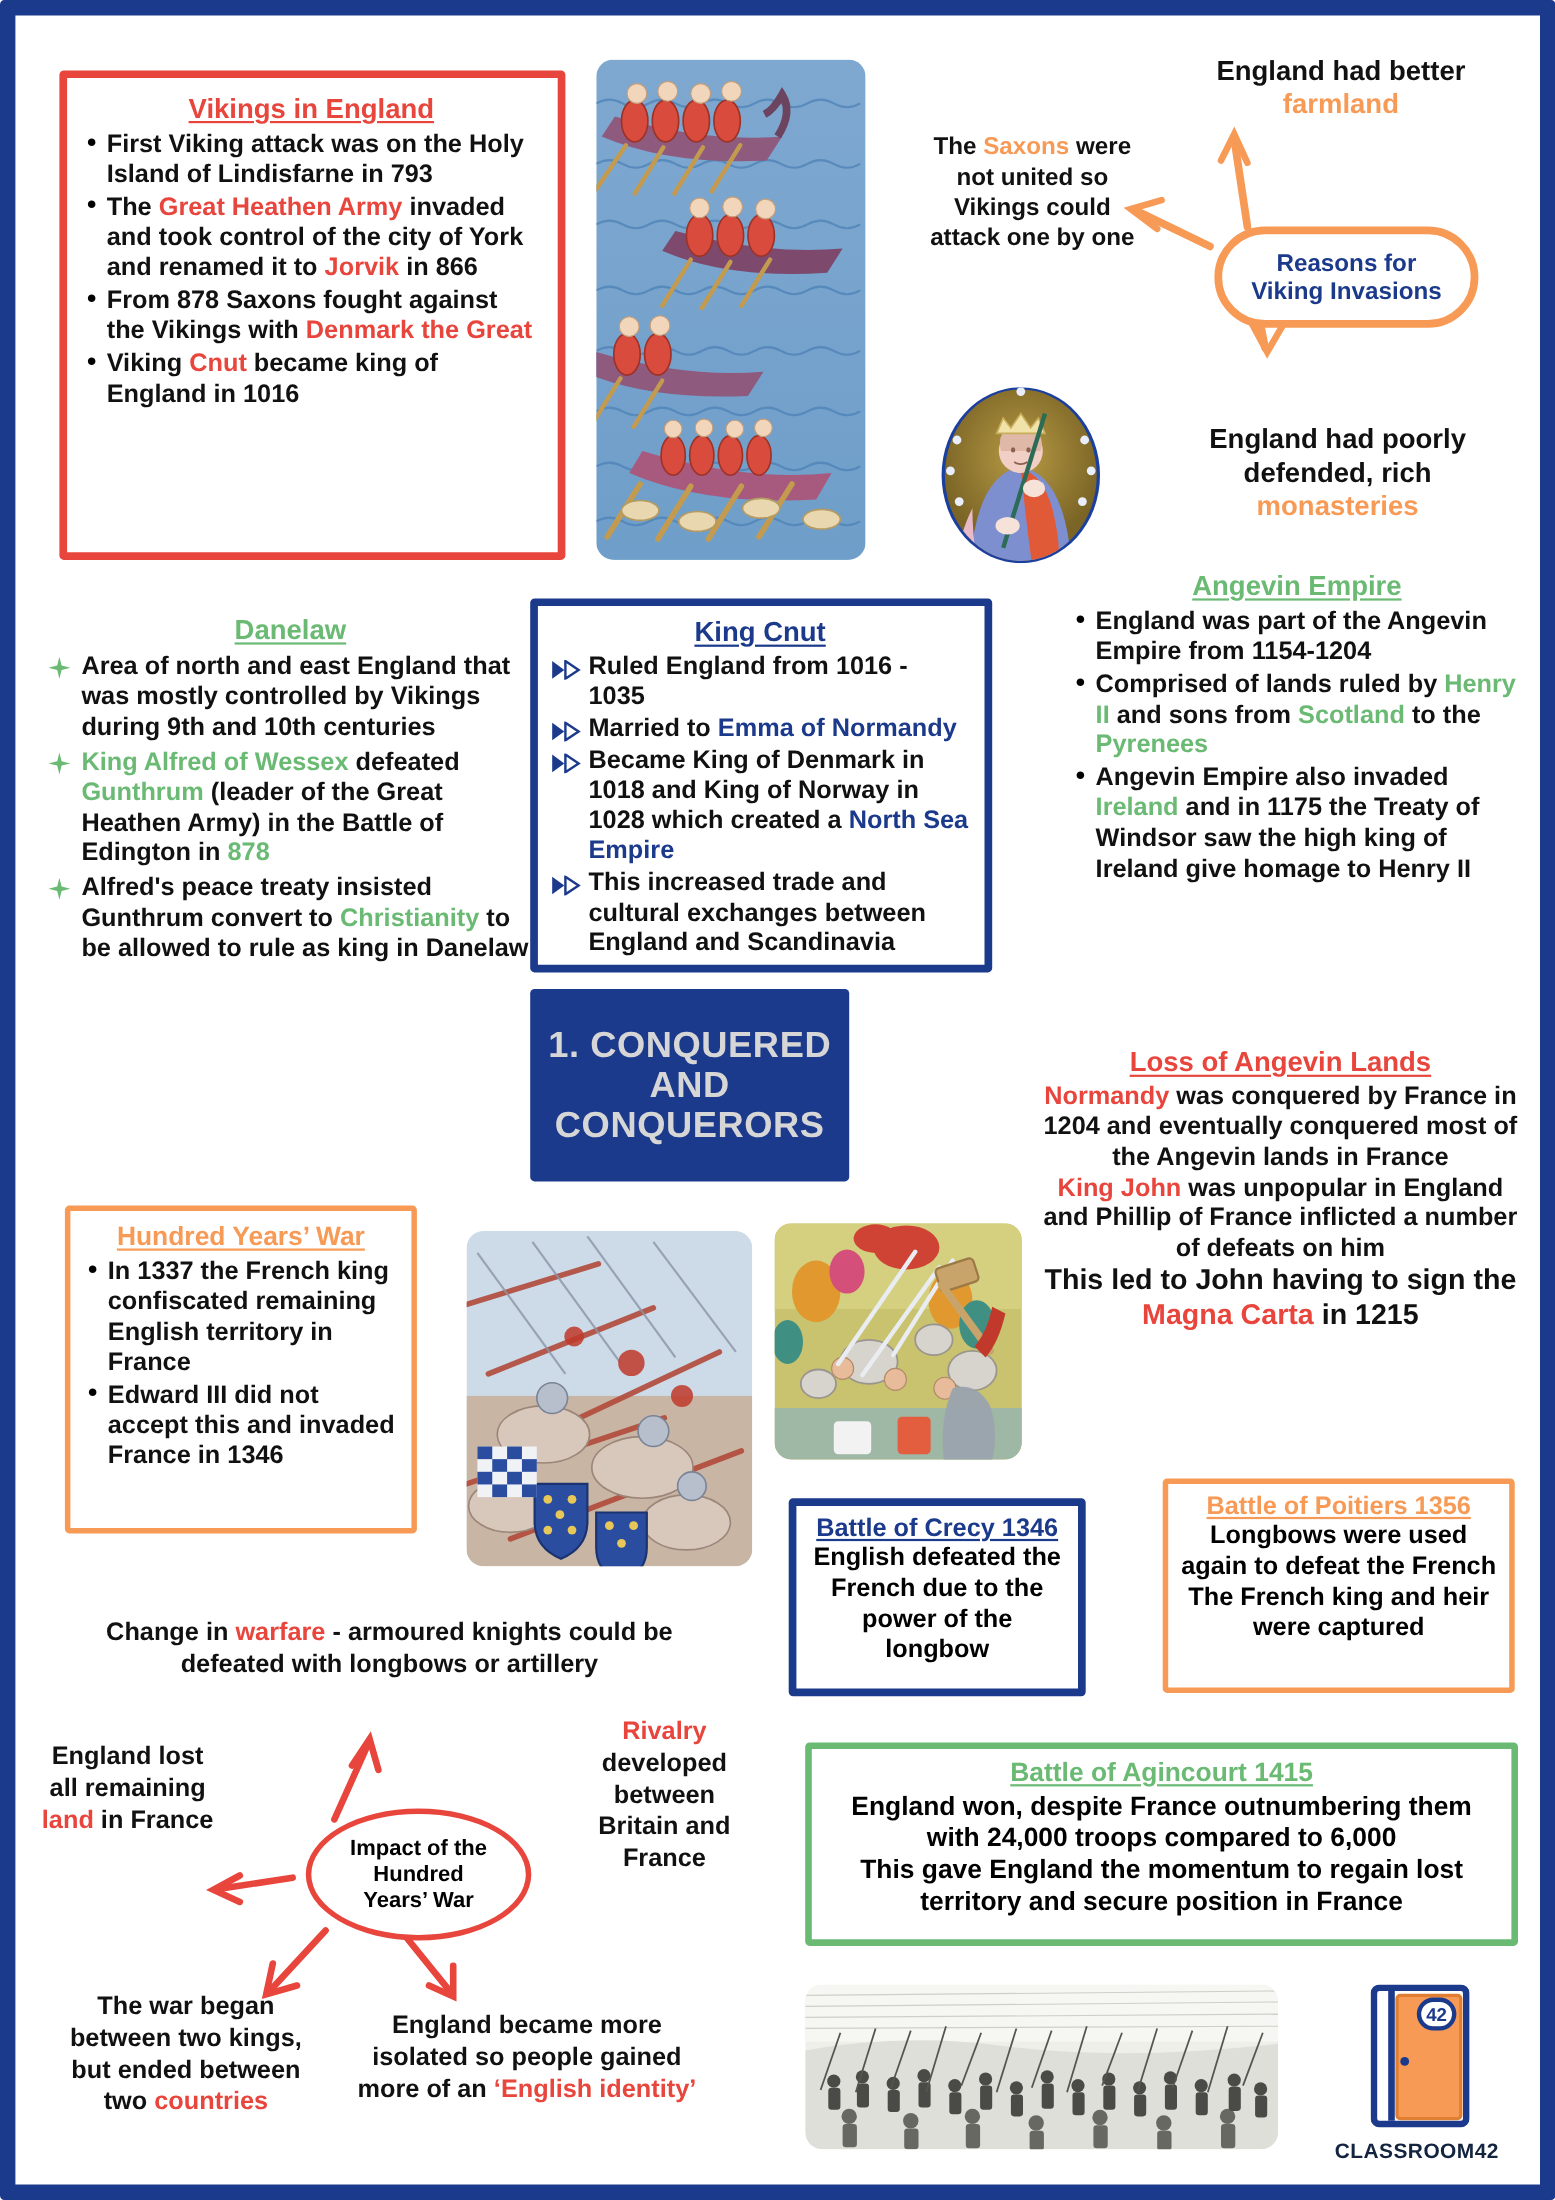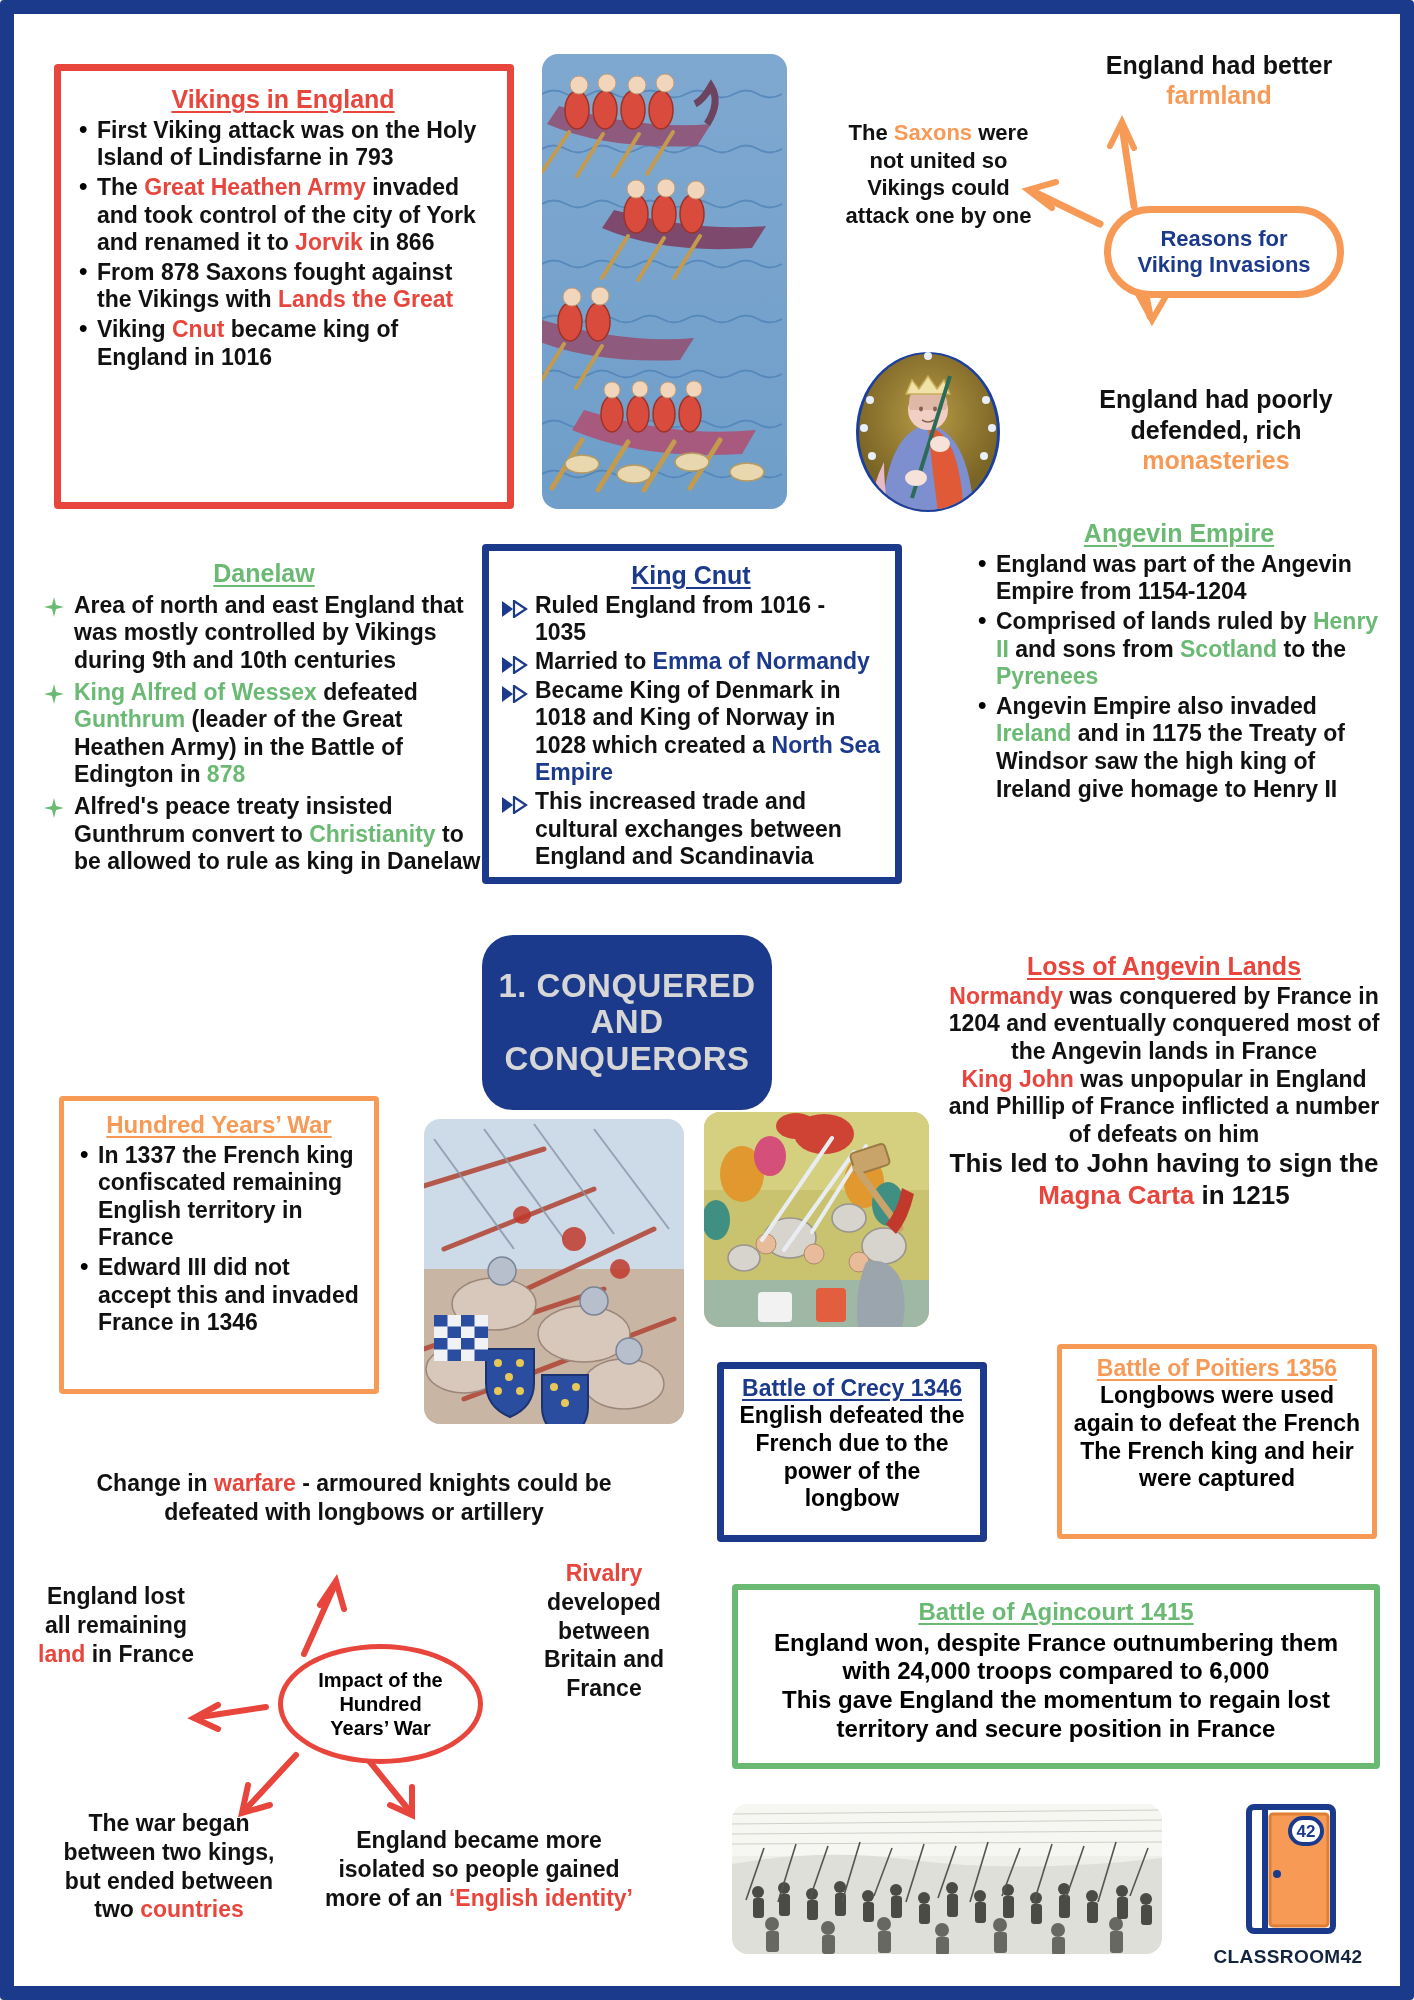--- a/index.html
+++ b/index.html
@@ -89,22 +89,22 @@
     width: 28px; height: 18px;
   }
 
   .centered { text-align: center; font-weight: bold; line-height: 1.2; }
 
   
   #title-pill {
     left: 468px; top: 885px;
     width: 290px; height: 175px;
     background: #1c3a8b;
-    border-radius: 31px;
-    display: flex; align-items: center; justify-content: center; margin-top: 36px;
+    border-radius: 4px;
+    display: flex; align-items: center; justify-content: center;
   }
   #title-pill .t {
     color: #d6d6d6;
     font-size: 33px;
     font-weight: bold;
     text-align: center;
     line-height: 1.1;
     letter-spacing: 0.5px;
   }
 
@@ -151,21 +151,21 @@
 <body>
 
 <div class="page">
 <div class="canvas">
 
   <div class="abs box red-box" style="left:40px; top:50px; width:460px; height:445px; padding:14px 16px 10px 14px;">
     <h3 class="head red-t" style="font-size:25px; margin-bottom:3px;">Vikings in England</h3>
     <ul class="bul" style="font-size:23px;">
       <li><span><span style="color: rgb(17, 17, 17);">First Viking attack was on the Holy Island of Lindisfarne in 793</span></span></li>
       <li><span><span style="color: rgb(17, 17, 17);">The </span><span style="color: rgb(232, 69, 60);">Great Heathen Army</span><span style="color: rgb(17, 17, 17);"> invaded and took control of the city of York and renamed it to </span><span style="color: rgb(232, 69, 60);">Jorvik</span><span style="color: rgb(17, 17, 17);"> in 866</span></span></li>
-      <li><span><span style="color: rgb(17, 17, 17);">From 878 Saxons fought against the Vikings with </span><span style="color: rgb(232, 69, 60);">Lands the Great</span></span></li>
+      <li><span><span style="color: rgb(17, 17, 17);">From 878 Saxons fought against the Vikings with </span><span style="color: rgb(232, 69, 60);">Denmark the Great</span></span></li>
       <li><span><span style="color: rgb(17, 17, 17);">Viking </span><span style="color: rgb(232, 69, 60);">Cnut</span><span style="color: rgb(17, 17, 17);"> became king of England in 1016</span></span></li>
     </ul>
   </div>
 
   <div class="abs pic" style="left:528px; top:40px; width:245px; height:455px;">
     <svg viewBox="0 0 245 455" width="245" height="455" preserveAspectRatio="none">
       <defs>
         <linearGradient id="sea" x1="0" y1="0" x2="0" y2="1">
           <stop offset="0%" stop-color="#7fa8d0"></stop>
               <stop offset="100%" stop-color="#6e9ec9"></stop>

